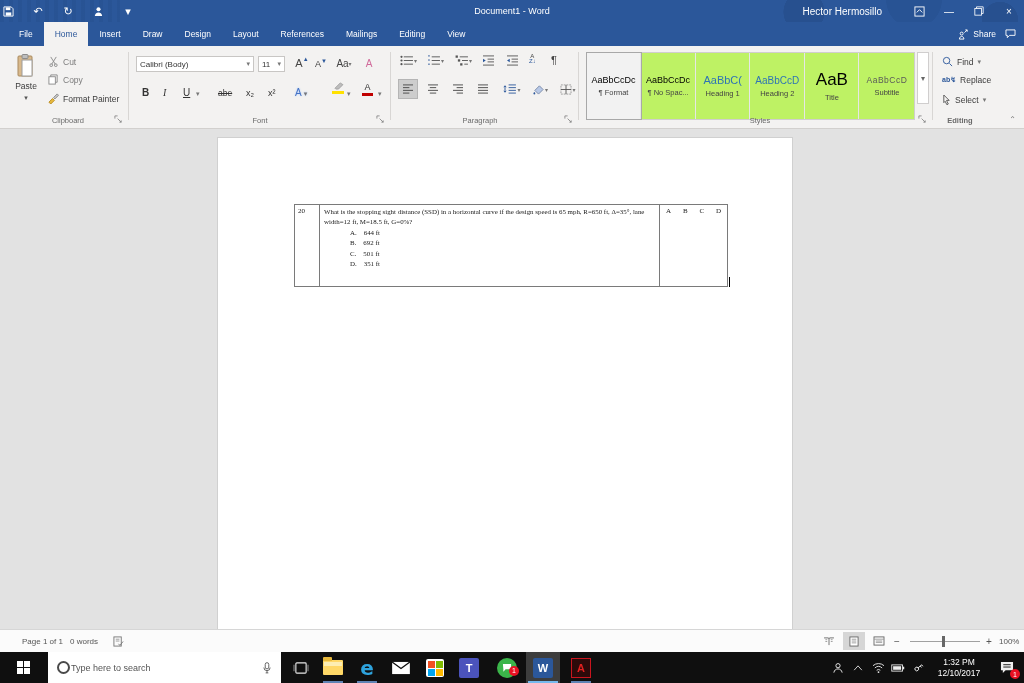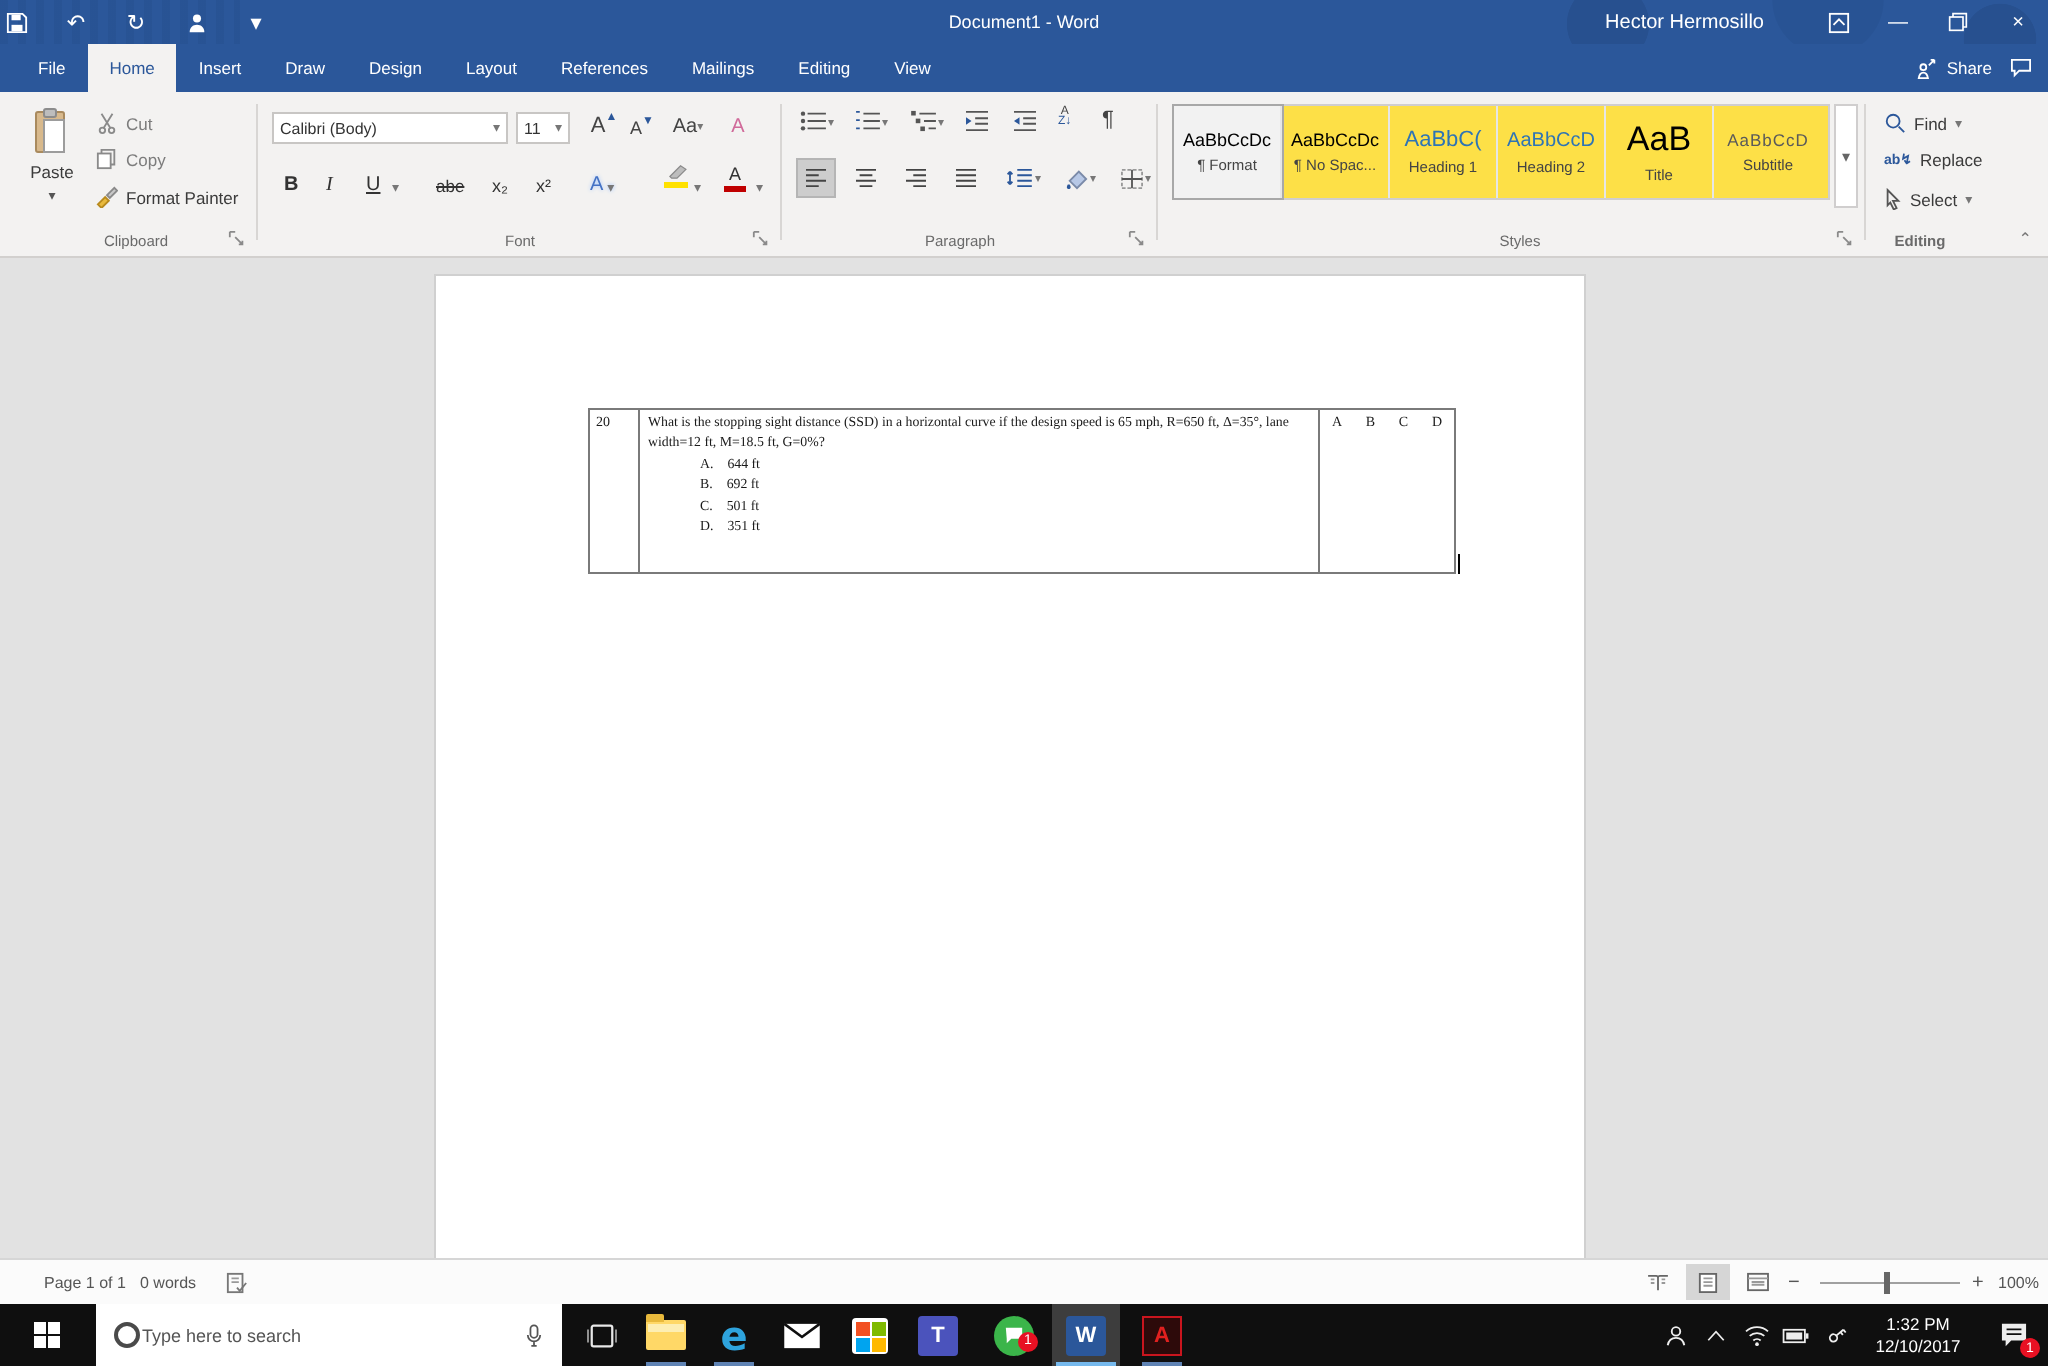--- a/index.html
+++ b/index.html
@@ -39,21 +39,21 @@
   .launcher { position:absolute; bottom:3px; width:10px; height:10px; color:#8a8a8a; }
   .small-cmd { position:absolute; display:flex; align-items:center; gap:4px; font-size:8.5px; color:#7c7c7c; }
   .paste-btn { position:absolute; left:8px; top:8px; width:36px; height:58px; display:flex; flex-direction:column;
                align-items:center; justify-content:flex-start; gap:3px; font-size:8.5px; color:#3b3b3b; }
   .fontbox { position:absolute; background:#fff; border:1px solid #c8c6c4; height:16px; display:flex;
              align-items:center; justify-content:space-between; padding:0 3px; font-size:8px; color:#333; }
   .fbtn { position:absolute; top:36px; height:18px; display:flex; align-items:flex-end; padding-bottom:2px;
           font-size:10px; color:#333; }
   .chip { position:absolute; display:flex; align-items:center; justify-content:center; color:#444; }
   .active-chip { background:#cdcdcd; border:1px solid #b5b5b5; }
-  .styles-box { position:absolute; left:586px; top:6px; width:329px; height:48px; background:#fde047; border:1px solid #d0cece; display:flex; }
+  .styles-box { position:absolute; left:586px; top:6px; width:329px; height:68px; background:#bef264; border:1px solid #d0cece; display:flex;justify-content:space-between; }
   .style-card { width:54px; height:100%; border-right:1px solid #e6e6e6; display:flex; flex-direction:column;
                 align-items:center; justify-content:center; gap:3px; }
   .style-card .prev { font-size:9px; color:#000; white-space:nowrap; }
   .style-card .nm { font-size:7.5px; color:#444; white-space:nowrap; }
   .style-card.sel { outline:1px solid #a8a8a8; background:#f2f2f2; }
   .styles-arrow { position:absolute; left:917px; top:6px; width:12px; height:52px; background:#fff; border:1px solid #d0cece;
                   display:flex; align-items:center; justify-content:center; font-size:8px; color:#666; }
   .edit-cmd { position:absolute; left:942px; display:flex; align-items:center; gap:4px; font-size:8.5px; color:#3b3b3b; }
   .collapse { position:absolute; right:8px; bottom:4px; font-size:8px; color:#777; }
 

